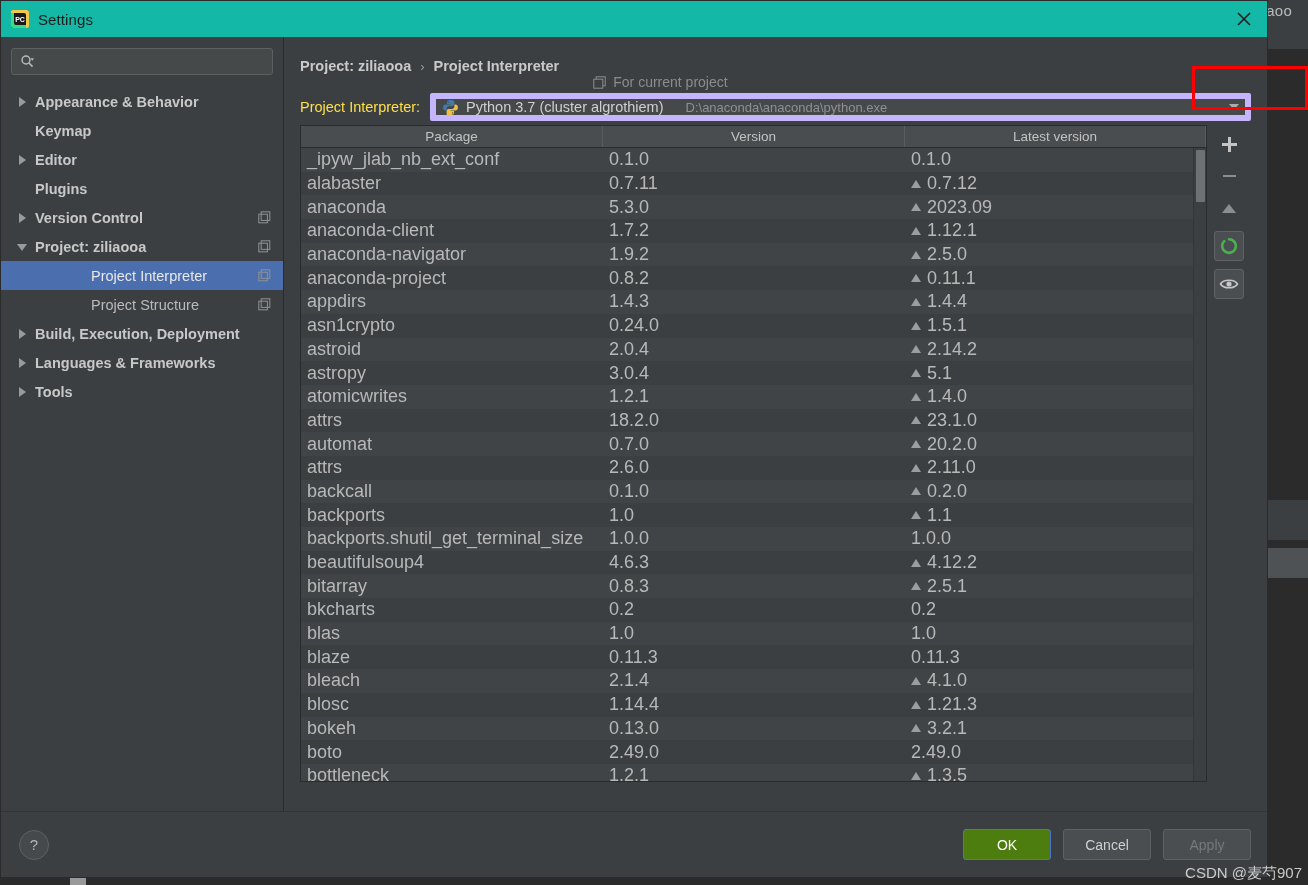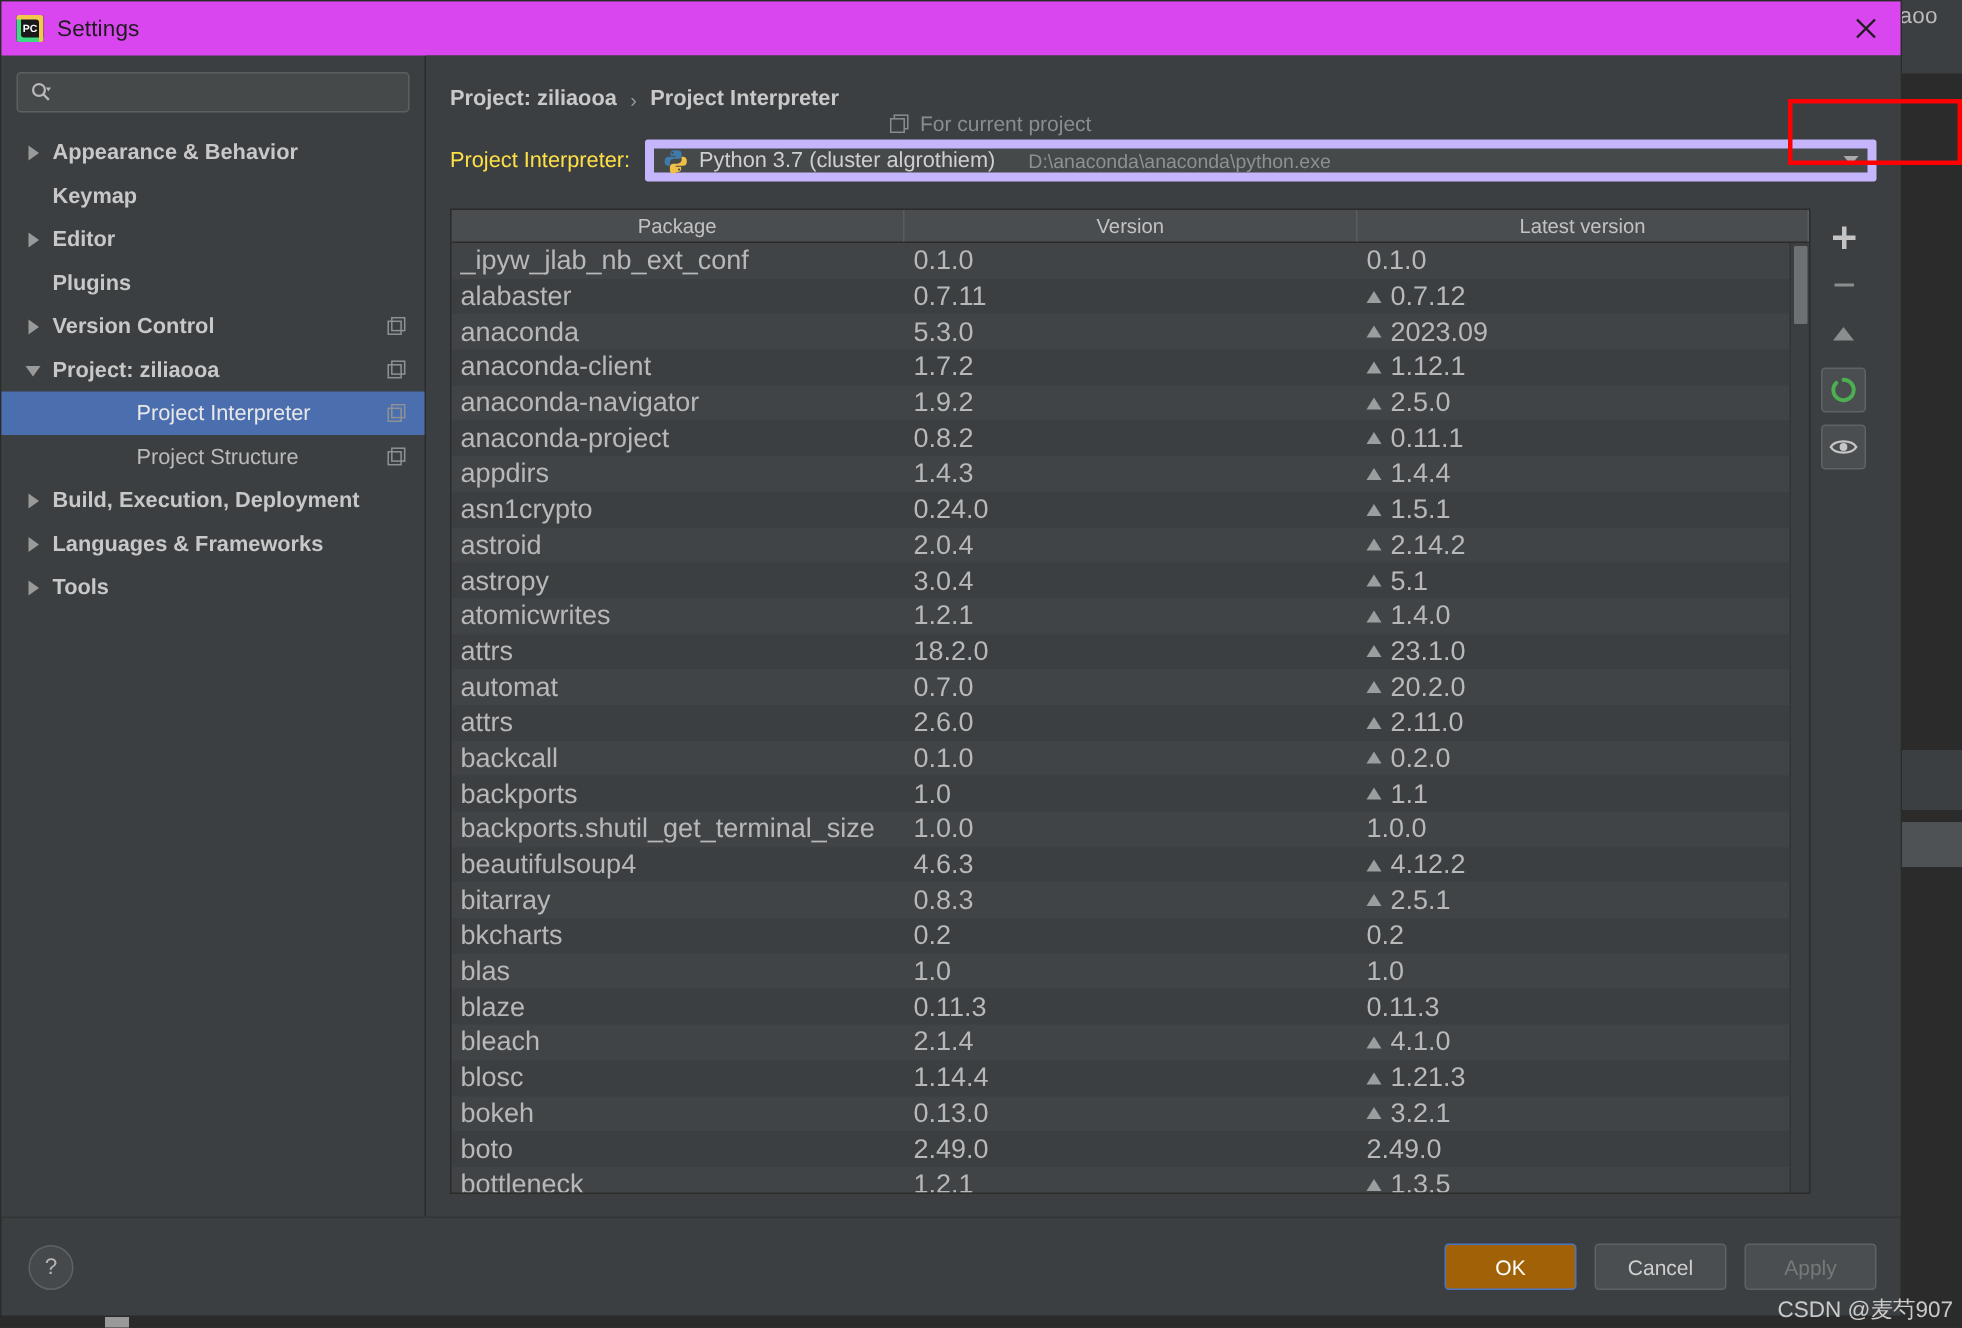--- a/index.html
+++ b/index.html
@@ -26,21 +26,21 @@
 
   
   #dialog {
     position: absolute; left: 0; top: 0; width: 1268px; height: 878px;
     background: #3c3f41; border: 1px solid #2b2b2b;
     display: flex; flex-direction: column;
   }
 
   
   #titlebar {
-    height: 36px; background: #d946ef; flex: 0 0 36px;
+    height: 36px; background: #14b8a6; flex: 0 0 36px;
     display: flex; align-items: center; position: relative;
   }
   .app-icon {
     width: 18px; height: 18px; margin-left: 10px; margin-right: 9px;
     background: #1a1a1a; border-radius: 2px; position: relative;
     box-shadow: inset -3px 3px 0 0 #f2c94c, inset 3px -3px 0 0 #3ddc84;
     display: flex; align-items: center; justify-content: center;
   }
   .app-icon::after {
     content: "PC"; font-size: 7px; font-weight: bold; color: #ffffff;
@@ -119,21 +119,21 @@
   .py-icon svg { width: 17px; height: 17px; display: block; }
   #interp-name { font-size: 14.5px; color: #cfcfcf; white-space: nowrap; }
   #interp-path { font-size: 13px; color: #8e9192; margin-left: 22px; white-space: nowrap; overflow: hidden; }
   #combo-arrow { margin-left: auto; padding-left: 10px; }
   #combo-arrow::after {
     content: ""; display: block; border-top: 6px solid #aaaaaa;
     border-left: 5px solid transparent; border-right: 5px solid transparent;
   }
 
   
-  #table-area { display: flex; margin-top: 18px; height: 657px; }
+  #table-area { display: flex; margin-top: 4px; height: 657px; }
   #table-wrap {
     flex: 1 1 auto; min-width: 0; border: 1px solid #2b2b2b;
     display: flex; flex-direction: column; background: #3c3f41; overflow: hidden;
   }
   #thead { display: flex; height: 22px; background: #4a4d4f; border-bottom: 1px solid #2b2b2b; flex: 0 0 22px; }
   #thead .th {
     font-size: 13.5px; color: #c2c2c2; display: flex; align-items: center;
     justify-content: center; border-right: 1px solid #5a5d5f; cursor: pointer;
   }
   .col-pkg { width: 302px; flex: 0 0 302px; }
@@ -182,21 +182,21 @@
     width: 30px; height: 30px; margin-left: 18px; border-radius: 50%;
     border: 1px solid #5e6264; background: #46494b; color: #b6b6b6;
     font-size: 15px; display: flex; align-items: center; justify-content: center; cursor: pointer;
   }
   #btn-group { margin-left: auto; display: flex; gap: 12px; margin-right: 16px; }
   .dlg-btn {
     min-width: 88px; height: 31px; border-radius: 3px; font-size: 14px;
     display: flex; align-items: center; justify-content: center; cursor: pointer;
     border: 1px solid #5e6264; background: #4a4e50; color: #cfcfcf; padding: 0 14px;
   }
-  .dlg-btn.primary { background: #a16207; border-color: #4a76c4; color: #ffffff; }
+  .dlg-btn.primary { background: #4d7c0f; border-color: #4a76c4; color: #ffffff; }
   .dlg-btn.disabled { color: #75797a; cursor: default; }
 
   #watermark {
     position: absolute; right: 6px; bottom: 2px; font-size: 15px; color: #d7d7d7;
     font-family: "Liberation Sans", sans-serif; white-space: nowrap; opacity: .92;
   }
 </style>
 </head>
 <body>
 

